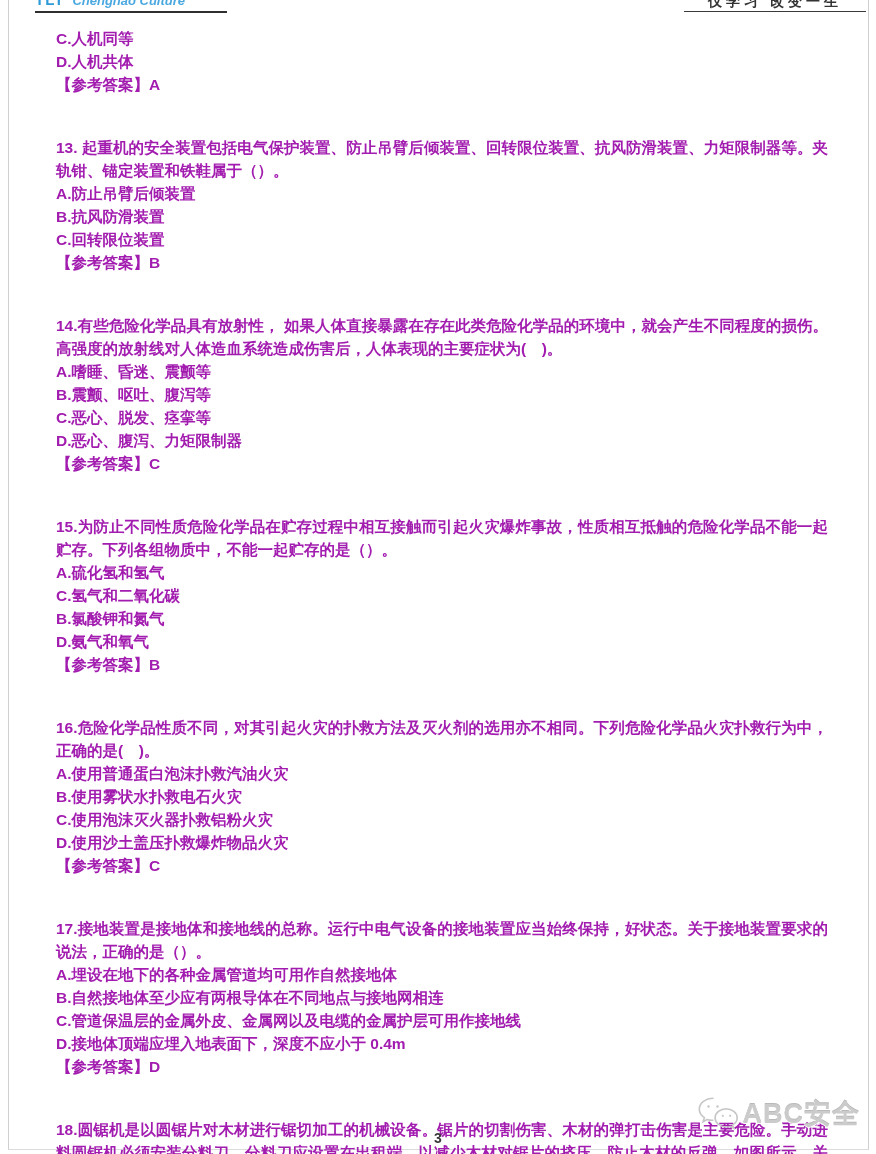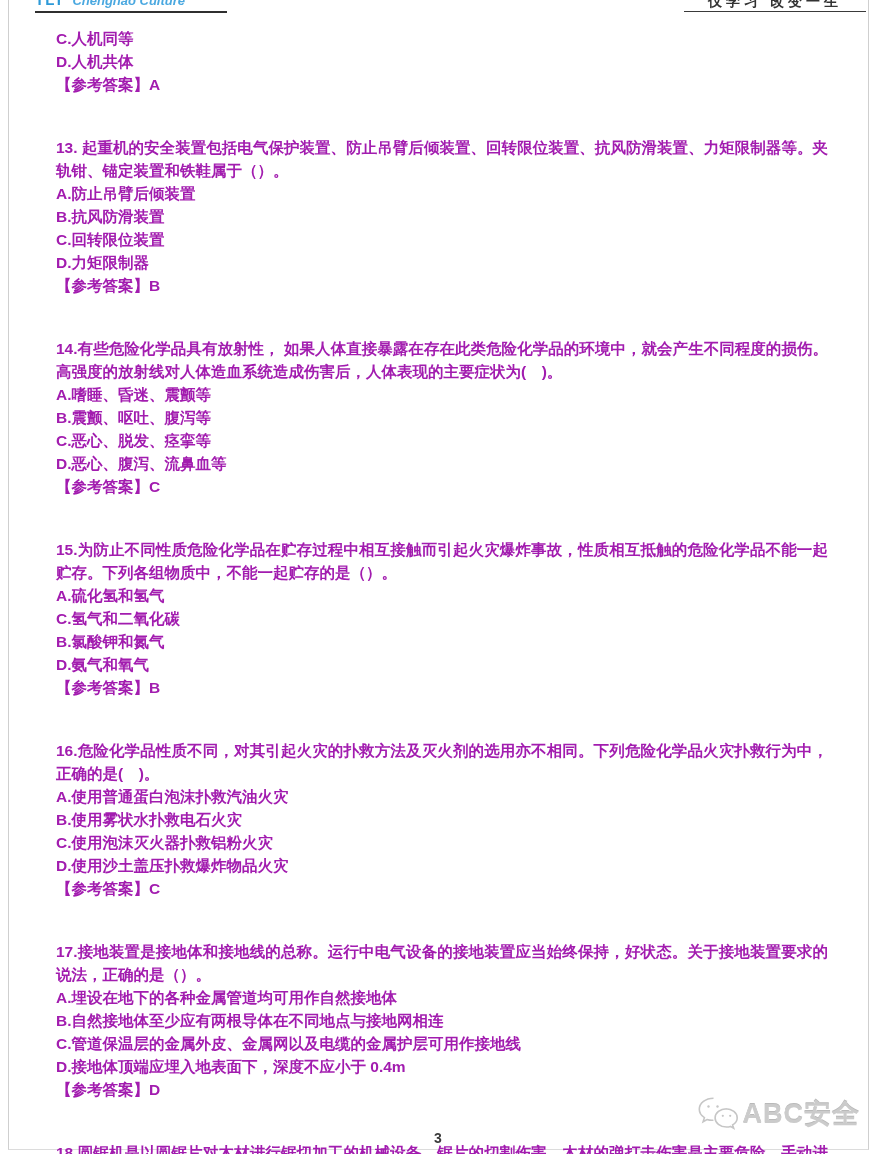--- a/index.html
+++ b/index.html
@@ -74,30 +74,29 @@
     <p>C.人机同等</p>
     <p>D.人机共体</p>
     <p>【参考答案】A</p>
   </div>
 
   <div class="question">
     <p class="stem">13. 起重机的安全装置包括电气保护装置、防止吊臂后倾装置、回转限位装置、抗风防滑装置、力矩限制器等。夹轨钳、锚定装置和铁鞋属于（）。</p>
     <p>A.防止吊臂后倾装置</p>
     <p>B.抗风防滑装置</p>
     <p>C.回转限位装置</p>
-    <p>D.力矩限制器</p>
     <p>【参考答案】B</p>
   </div>
 
   <div class="question">
     <p class="stem">14.有些危险化学品具有放射性， 如果人体直接暴露在存在此类危险化学品的环境中，就会产生不同程度的损伤。高强度的放射线对人体造血系统造成伤害后，人体表现的主要症状为(　)。</p>
     <p>A.嗜睡、昏迷、震颤等</p>
     <p>B.震颤、呕吐、腹泻等</p>
     <p>C.恶心、脱发、痉挛等</p>
-    <p>D.恶心、腹泻、流鼻血等</p>
+    <p>D.恶心、腹泻、力矩限制器</p>
     <p>【参考答案】C</p>
   </div>
 
   <div class="question">
     <p class="stem">15.为防止不同性质危险化学品在贮存过程中相互接触而引起火灾爆炸事故，性质相互抵触的危险化学品不能一起贮存。下列各组物质中，不能一起贮存的是（）。</p>
     <p>A.硫化氢和氢气</p>
     <p>C.氢气和二氧化碳</p>
     <p>B.氯酸钾和氮气</p>
     <p>D.氨气和氧气</p>
     <p>【参考答案】B</p>

